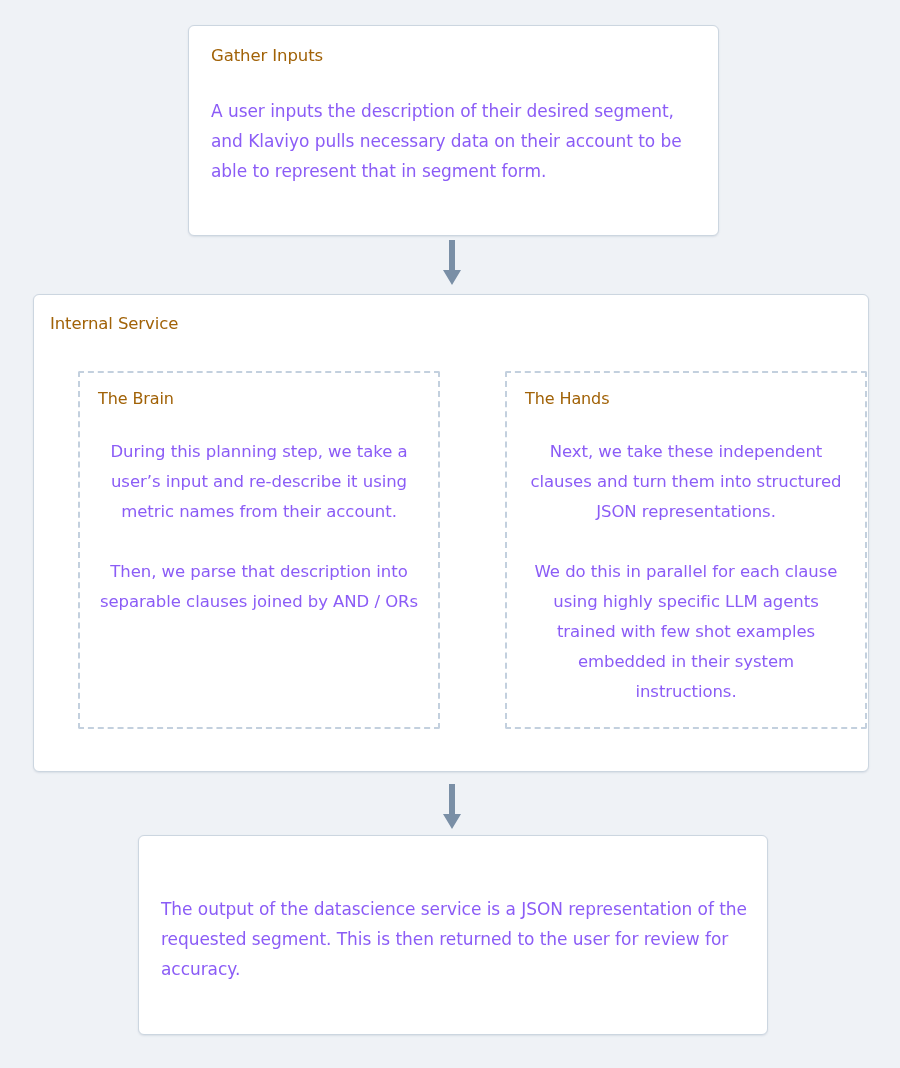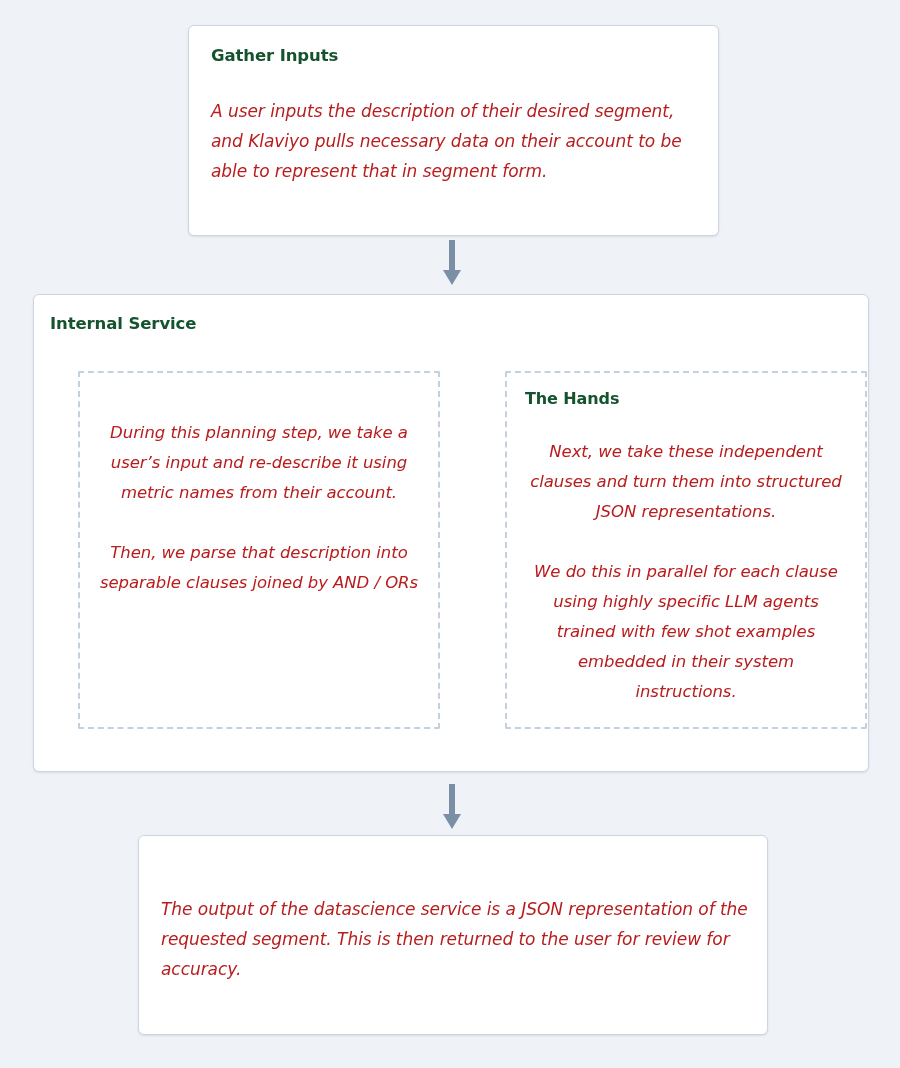--- a/index.html
+++ b/index.html
@@ -26,32 +26,31 @@
     position: absolute;
     background: #ffffff;
     border: 1px solid #ccd6e0;
     border-radius: 6px;
     box-shadow: 0 1px 2px rgba(100, 120, 145, 0.16);
     box-sizing: border-box;
   }
 
   .card-title {
     font-size: 16.5px;
-    font-weight: bold;
-    color: #14532d;
+    font-weight: normal;
+    color: #a16207;
     letter-spacing: -0.1px;
     line-height: 1.2;
   }
 
   .card-body {
     font-size: 17px;
-    color: #b91c1c;
+    color: #8b5cf6;
     line-height: 30px;
     letter-spacing: -0.05px;
-    font-style: italic;
   }
   .card-body p {
     margin: 0;
   }
   .card-body p + p {
     margin-top: 30px;
   }
 
   
   #step-gather {
@@ -140,20 +139,21 @@
     <svg width="24" height="47" viewBox="0 0 24 47" xmlns="http://www.w3.org/2000/svg" aria-hidden="true">
       <path d="M9 0 H15 V30 H21 L12 45 L3 30 H9 Z" fill="#7a8fa6"></path>
     </svg>
   </div>
 
   <div class="card" id="internal-service">
 
     <div class="card-title" id="internal-service-title">Internal Service</div>
 
     <div class="subbox" id="subbox-brain">
+      <div class="card-title">The Brain</div>
       <div class="card-body">
         <p>During this planning step, we take a user’s input and re-describe it using metric names from their account.</p>
         <p>Then, we parse that description into separable clauses joined by AND / ORs</p>
       </div>
     </div>
 
     <div class="subbox" id="subbox-hands">
       <div class="card-title">The Hands</div>
       <div class="card-body">
         <p>Next, we take these independent clauses and turn them into structured JSON representations.</p>

